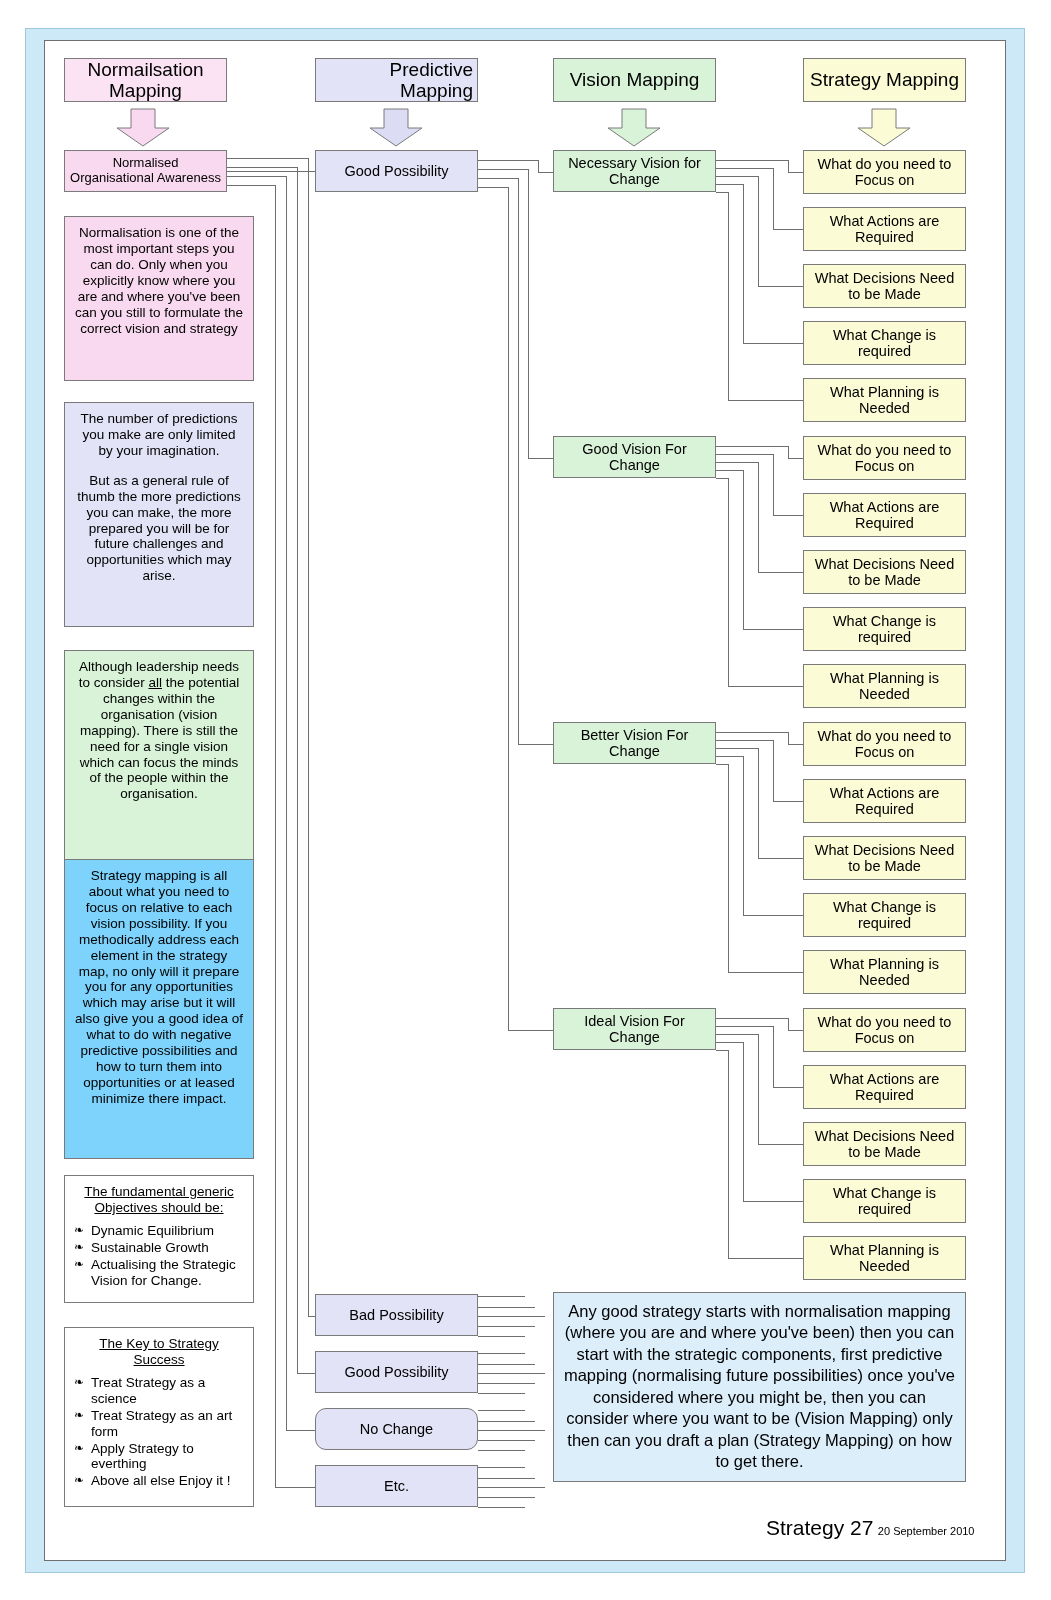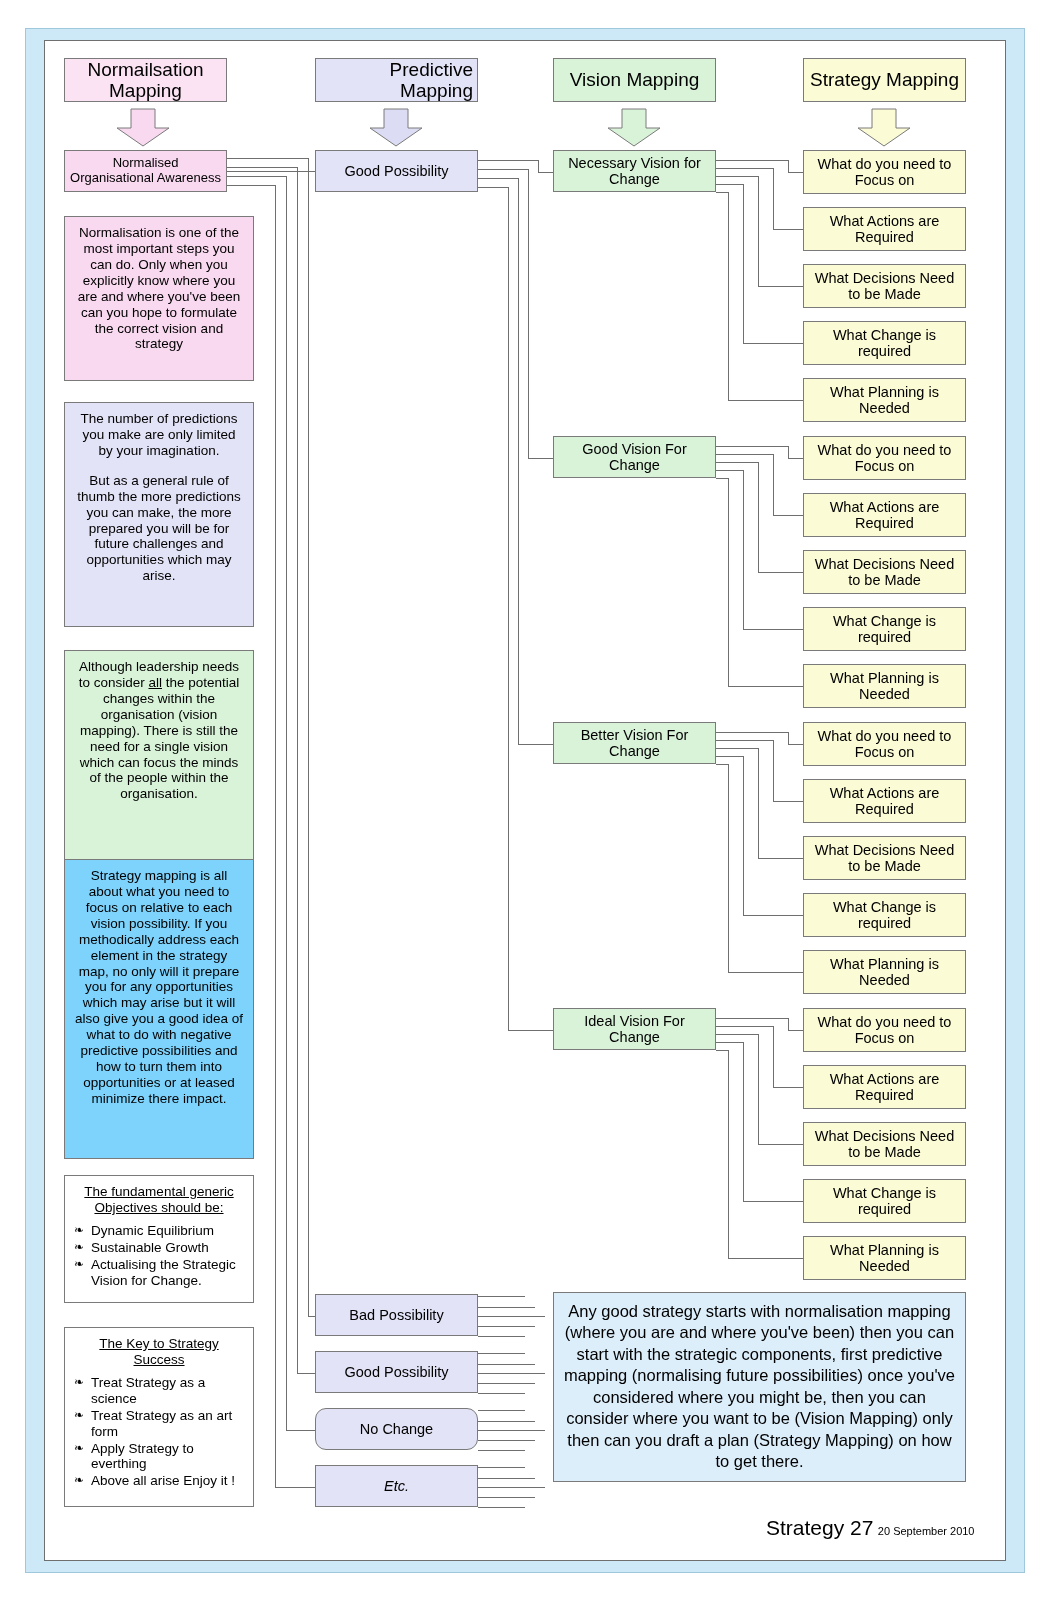--- a/index.html
+++ b/index.html
@@ -194,21 +194,21 @@
 
   <div class="box hdr c-yellow" style="left:803px;top:58px;width:163px;height:44px;">Strategy Mapping</div>
   <div class="arrow" style="left:854px;top:108px;">
     <svg width="60" height="40" viewBox="0 0 60 40">
         <polygon points="18,1 42,1 42,20 56,20 30,38 4,20 18,20" fill="#fbfbd5" stroke="#7a7a7a" stroke-width="1"></polygon>
       </svg>
   </div>
 
   <div class="box sub c-pink" style="left:64px;top:150px;width:163px;height:42px;">Normalised Organisational Awareness</div>
 
-  <div class="note notetxt c-pink" style="left:64px;top:216px;width:190px;height:165px;">Normalisation is one of the most important steps you can do.  Only when you explicitly know where you are and where you've been can you hope to formulate the correct vision and strategy</div>
+  <div class="note notetxt c-pink" style="left:64px;top:216px;width:190px;height:165px;">Normalisation is one of the most important steps you can do.  Only when you explicitly know where you are and where you've been can you still to formulate the correct vision and strategy</div>
 
   <div class="note notetxt c-purple" style="left:64px;top:402px;width:190px;height:225px;">
     <div>The number of predictions you make are only limited by your imagination.</div>
     <div style="height:14px;"></div>
     <div>But as a general rule of thumb the more predictions you can make, the more prepared you will be for future challenges and opportunities which may arise.</div>
   </div>
 
   <div class="note notetxt c-green" style="left:64px;top:650px;width:190px;height:213px;">
     <span>Although leadership needs to consider </span><span class="u">all</span><span> the potential changes within the organisation (vision mapping). There is still the need for a single vision which can focus the minds of the people within the organisation.</span>
   </div>
@@ -229,30 +229,30 @@
 
   <div class="note c-white" style="left:64px;top:1327px;width:190px;height:180px;">
     <div class="note-title">
       <span class="u">The Key to Strategy</span><br>
       <span class="u">Success</span>
     </div>
     <ul class="bul">
       <li><span class="dia">❧</span><span>Treat Strategy as a science</span></li>
       <li><span class="dia">❧</span><span>Treat Strategy as an art form</span></li>
       <li><span class="dia">❧</span><span>Apply Strategy to everthing</span></li>
-      <li><span class="dia">❧</span><span>Above all arise Enjoy it !</span></li>
+      <li><span class="dia">❧</span><span>Above all else Enjoy it !</span></li>
     </ul>
   </div>
 
   <div class="box node-md c-purple" style="left:315px;top:150px;width:163px;height:42px;">Good Possibility</div>
 
   <div class="box node-md c-purple" style="left:315px;top:1294px;width:163px;height:42px;">Bad Possibility</div>
   <div class="box node-md c-purple" style="left:315px;top:1351px;width:163px;height:42px;">Good Possibility</div>
   <div class="box node-md c-purple" style="left:315px;top:1408px;width:163px;height:42px;border-radius:11px;">No Change</div>
-  <div class="box node-md c-purple" style="left:315px;top:1465px;width:163px;height:42px;font-style:italic;">Etc.</div>
+  <div class="box node-md c-purple" style="left:315px;top:1465px;width:163px;height:42px;">Etc.</div>
 
   <div class="box node-md c-green" style="left:553px;top:150px;width:163px;height:42px;">Necessary Vision for Change</div>
   <div class="box node-md c-green" style="left:553px;top:436px;width:163px;height:42px;">Good Vision For Change</div>
   <div class="box node-md c-green" style="left:553px;top:722px;width:163px;height:42px;">Better Vision For Change</div>
   <div class="box node-md c-green" style="left:553px;top:1008px;width:163px;height:42px;">Ideal Vision For Change</div>
 
   <div class="box node-md c-yellow" style="left:803px;top:150px;width:163px;height:44px;">What do you need to Focus on</div>
   <div class="box node-md c-yellow" style="left:803px;top:207px;width:163px;height:44px;">What Actions are Required</div>
   <div class="box node-md c-yellow" style="left:803px;top:264px;width:163px;height:44px;">What Decisions Need to be Made</div>
   <div class="box node-md c-yellow" style="left:803px;top:321px;width:163px;height:44px;">What Change is required</div>

